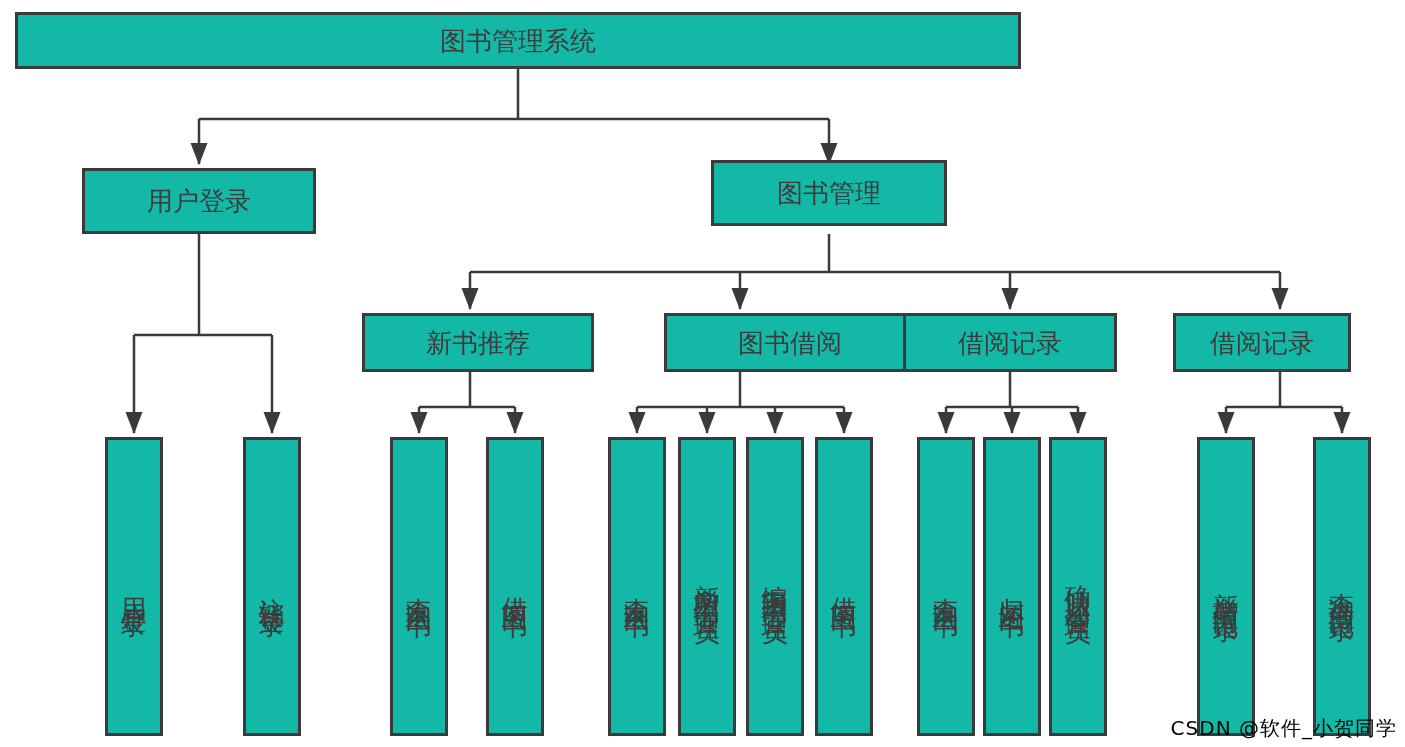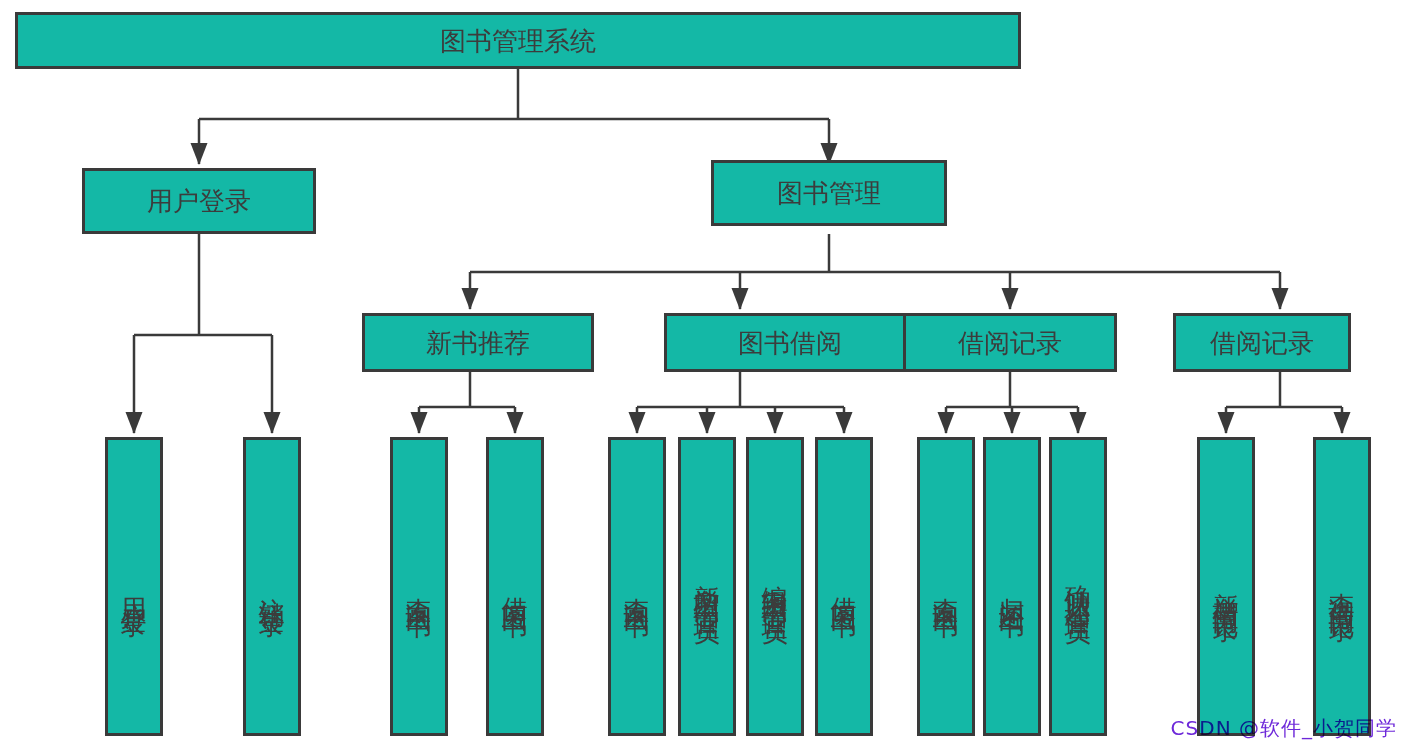--- a/index.html
+++ b/index.html
@@ -61,21 +61,21 @@
   .leaf-9  { left: 917px; }
   .leaf-10 { left: 983px; }
   .leaf-11 { left: 1049px; }
   .leaf-12 { left: 1197px; }
   .leaf-13 { left: 1313px; }
   .watermark {
     position: absolute;
     right: 8px;
     bottom: 5px;
     font-size: 20px;
-    color: #6d28d9;
+    color: #000000;
     letter-spacing: 1px;
     mix-blend-mode: multiply;
     z-index: 5;
     white-space: nowrap;
   }
 </style>
 </head>
 <body>
 
 <div class="canvas">

